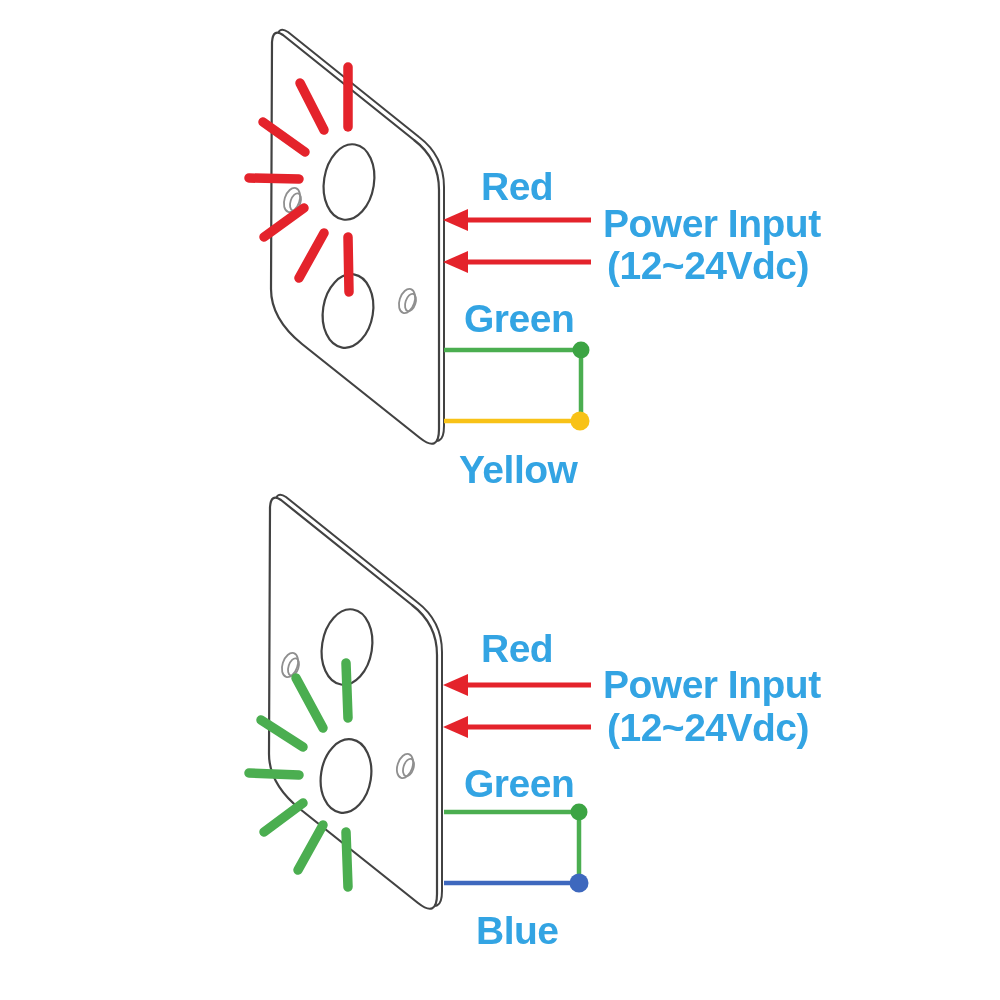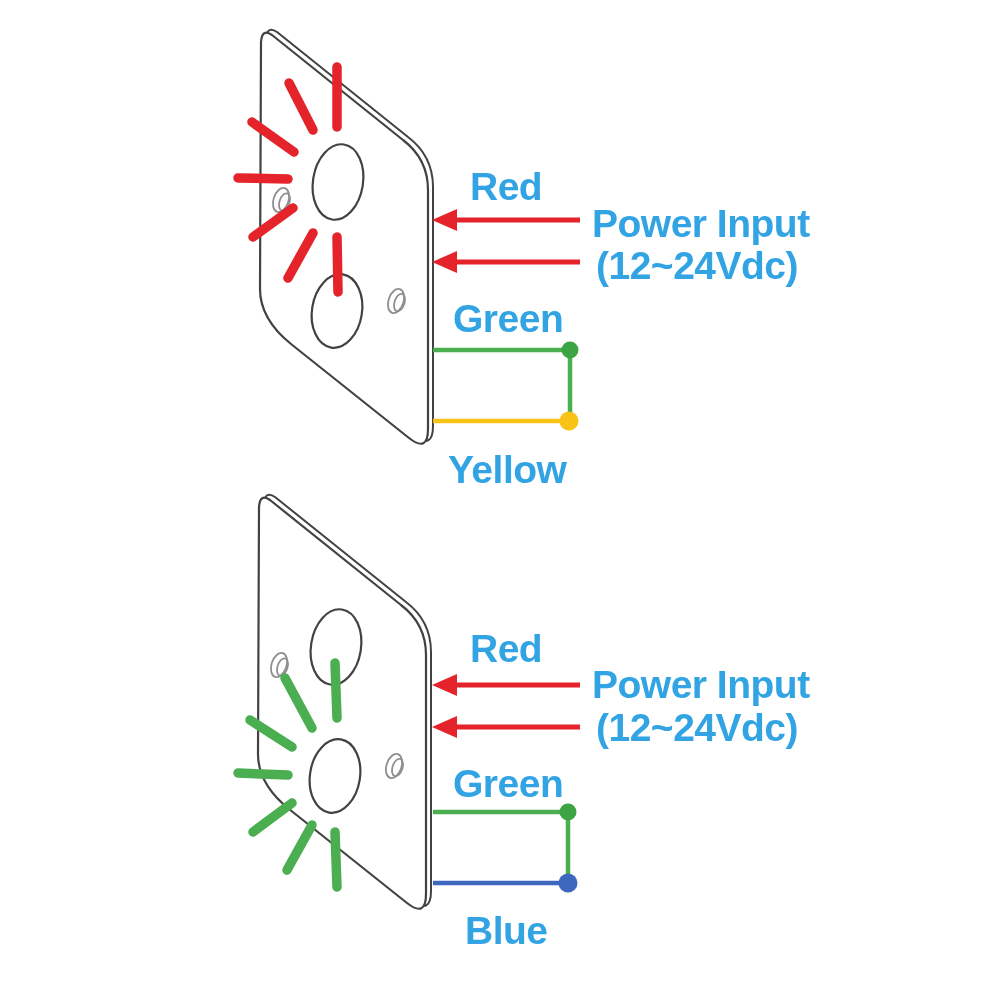--- a/index.html
+++ b/index.html
@@ -8,20 +8,21 @@
     background: #ffffff;
     width: 1000px;
     height: 1000px;
     overflow: hidden;
     font-family: "Liberation Sans", sans-serif;
   }
   #stage {
     width: 876px;
     height: 1000px;
     position: relative;
+    padding-left: 11px;
   }
   svg { display: block; }
   .lbl {
     font-family: "Liberation Sans", sans-serif;
     font-weight: bold;
     font-size: 39px;
     letter-spacing: -0.5px;
   }
   .ray { stroke-width: 9.5; stroke-linecap: round; }
   .wire { stroke-width: 4.5; fill: none; }

